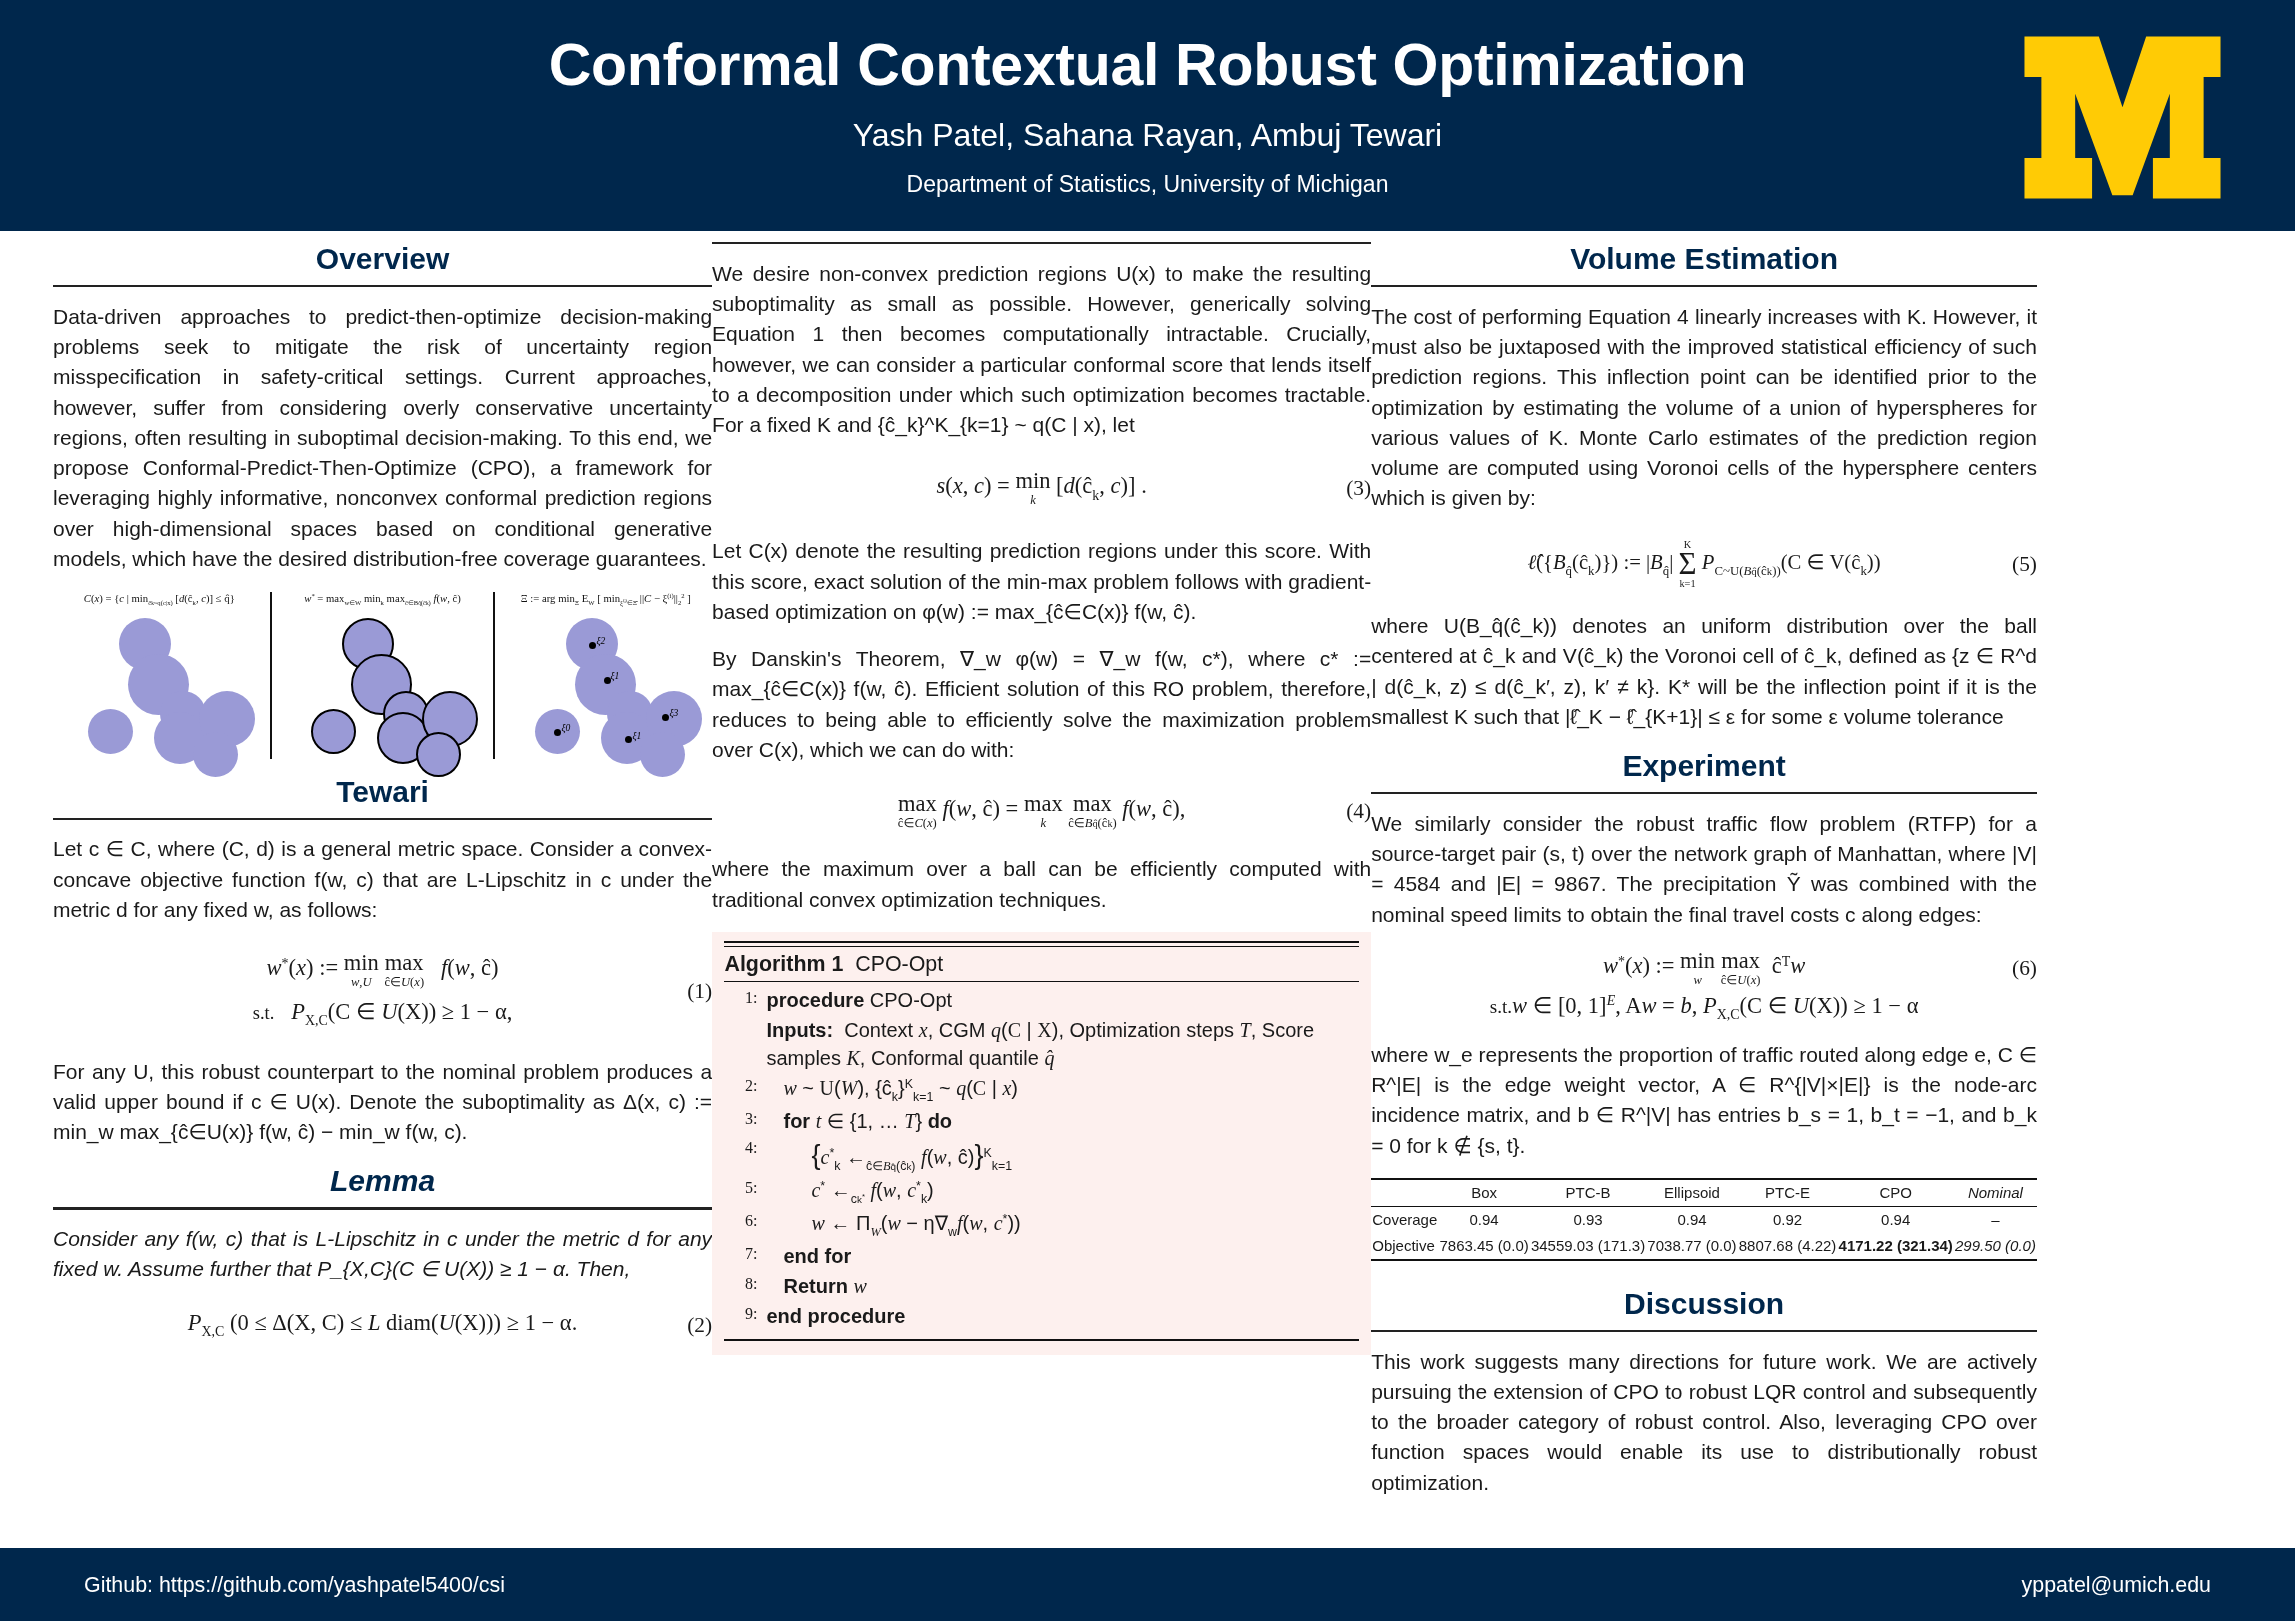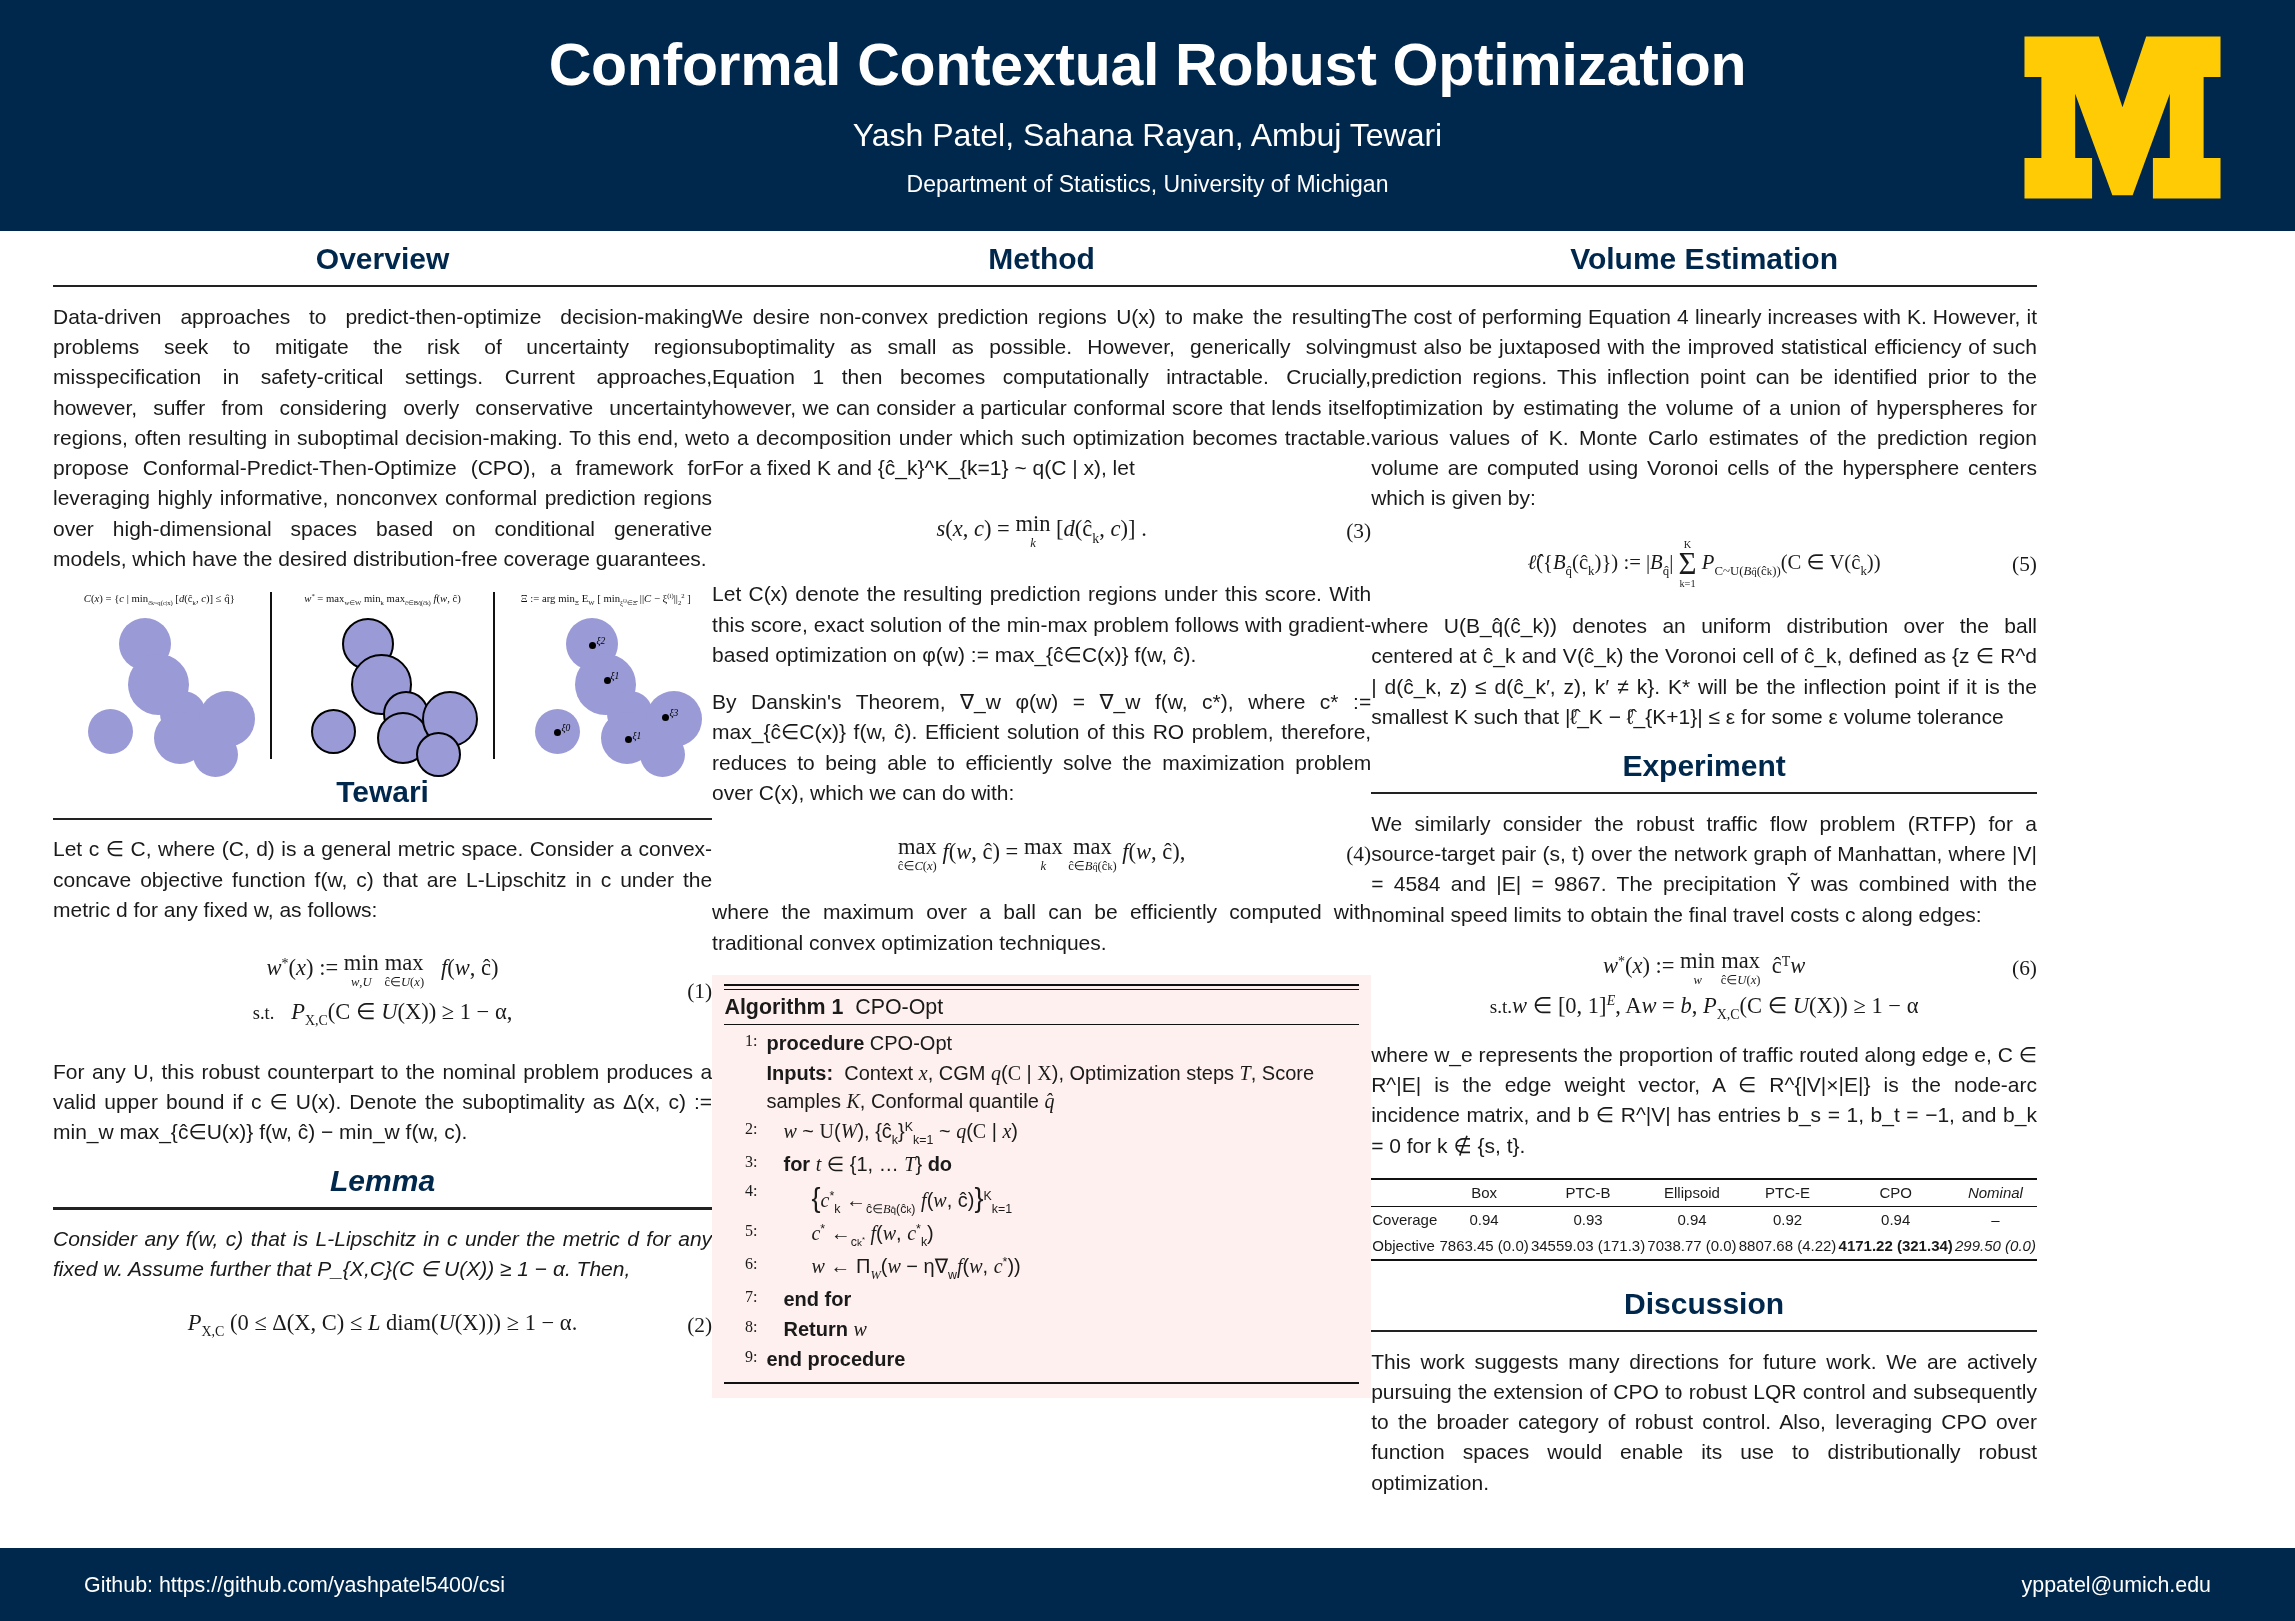--- a/index.html
+++ b/index.html
@@ -258,21 +258,20 @@
           <span class="cal">P</span><span class="frac-sub">X,C</span> (0 ≤ Δ(<span class="up">X</span>, <span class="up">C</span>) ≤ <span class="serif">L</span> <span class="up">diam</span>(<span class="cal">U</span>(<span class="up">X</span>))) ≥ 1 − α.
         </div>
         <div class="eq-num">(2)</div>
       </div>
     </div>
   </div>
 
   <div class="col">
 
     <div>
-      <div class="sec-title">Method</div>
       <div class="rule"></div>
       <p class="body">We desire non-convex prediction regions U(x) to make the resulting suboptimality as small as possible. However, generically solving Equation 1 then becomes computationally intractable. Crucially, however, we can consider a particular conformal score that lends itself to a decomposition under which such optimization becomes tractable. For a fixed K and {ĉ_k}^K_{k=1} ~ q(C | x), let</p>
 
       <div class="eq-row" style="margin:30px 0 30px 0;">
         <div class="eq-body">
           <span class="serif">s</span>(<span class="serif">x</span>, <span class="serif">c</span>) =
           <span class="stack"><span class="top">min</span><span class="bot"><span class="serif">k</span></span></span>
           [<span class="serif">d</span>(ĉ<span class="frac-sub">k</span>, <span class="serif">c</span>)] .
         </div>
         <div class="eq-num">(3)</div>

